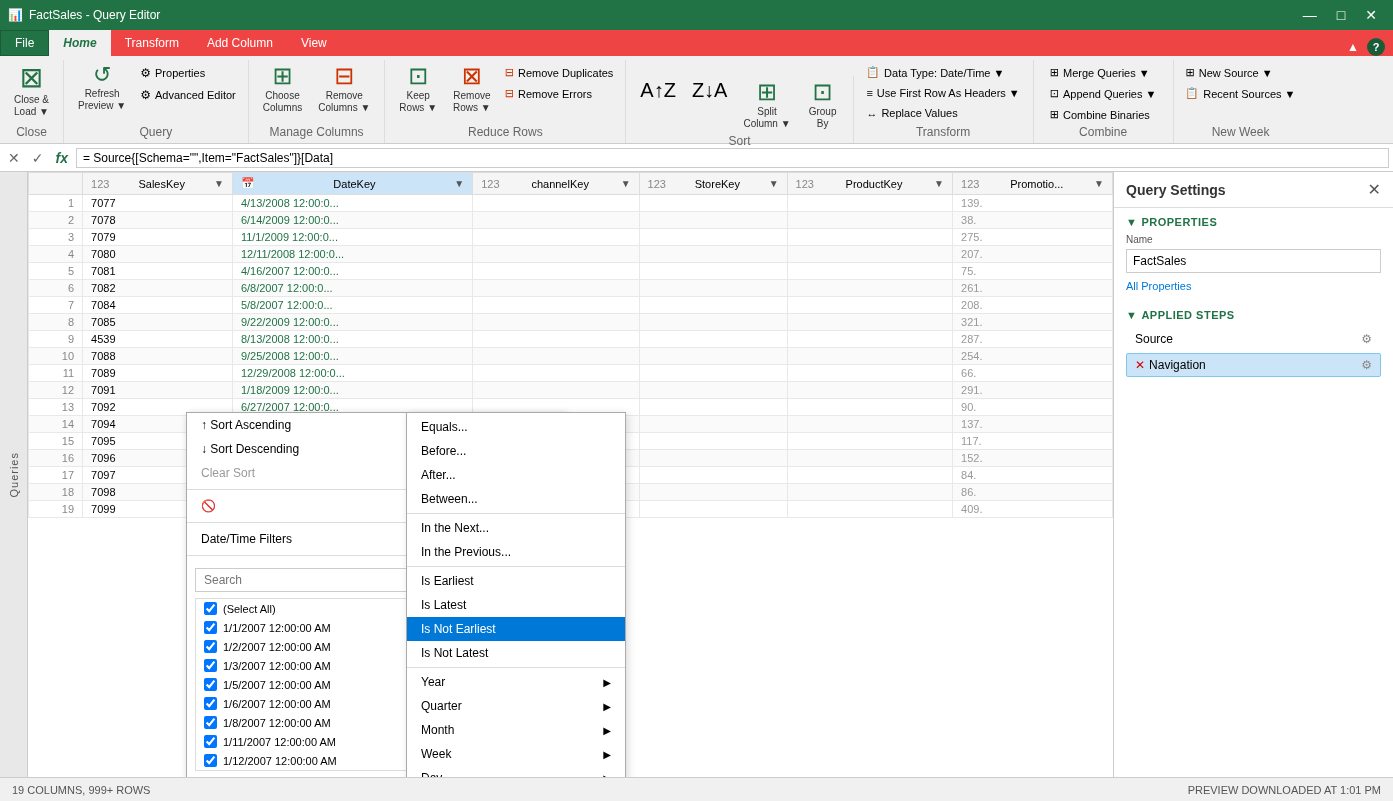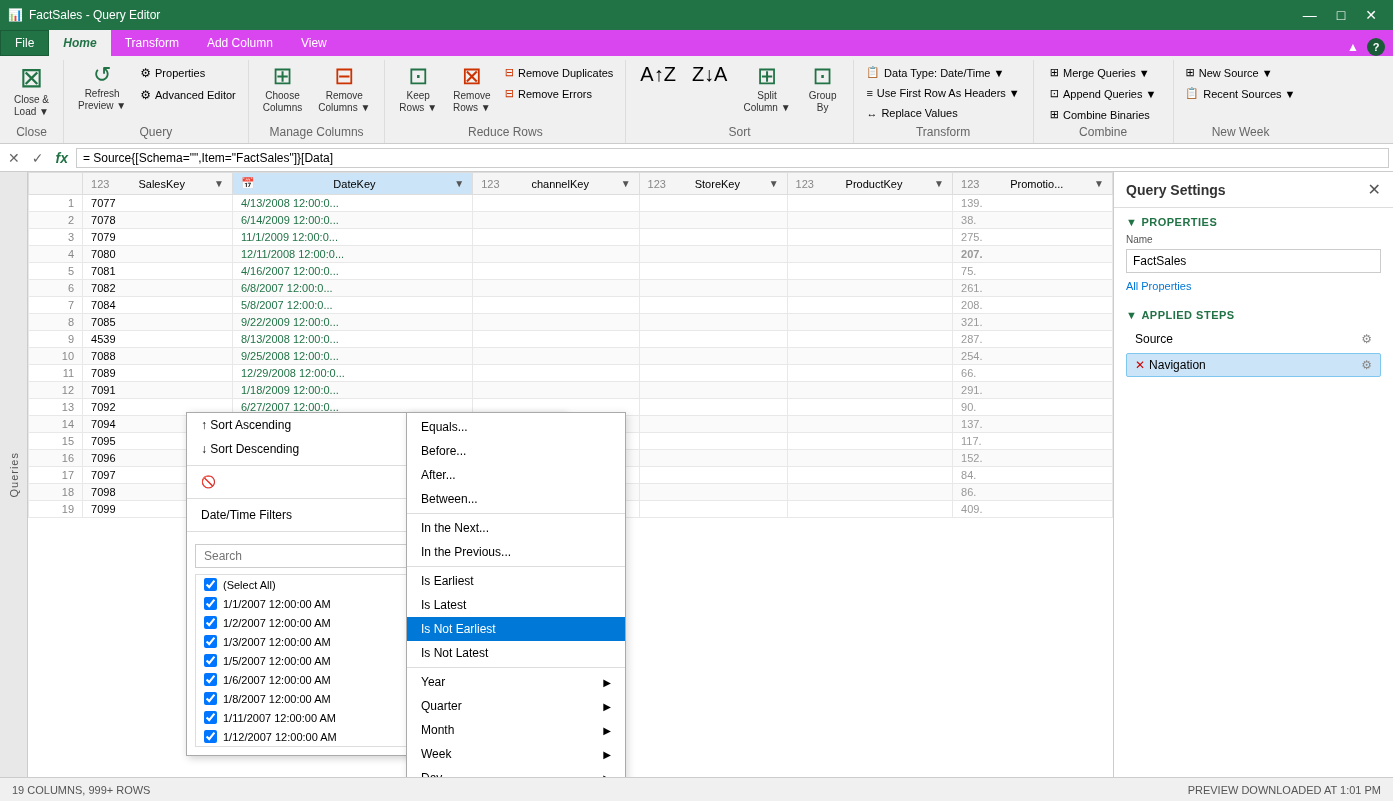--- a/index.html
+++ b/index.html
@@ -14,21 +14,21 @@
       align-items: center;
       padding: 0 8px;
       justify-content: space-between;
     }
     .title-bar-left { display: flex; align-items: center; gap: 6px; font-size: 12px; }
     .title-bar-controls { display: flex; gap: 4px; }
     .title-bar-btn { color: white; font-size: 14px; cursor: pointer; padding: 2px 8px; }
 
     
     .ribbon-tabs {
-      background: #d946ef;
+      background: #ef4444;
       display: flex;
       align-items: flex-end;
       padding-left: 0;
       height: 26px;
     }
     .ribbon-tab {
       padding: 4px 14px;
       color: white;
       font-size: 12px;
       cursor: pointer;
@@ -421,21 +421,21 @@
         </div>
         <div class="ribbon-btn-small">
           <span style="color:#cc3300;">⊟</span>
           <span>Remove Errors</span>
         </div>
       </div>
     </div>
     <div class="ribbon-group-label">Reduce Rows</div>
   </div>
 
-  <div class="ribbon-group" style="min-width:130px;">
+  <div class="ribbon-group" style="min-width:130px;margin-top:16px;">
     <div class="ribbon-btns">
       <div class="ribbon-btn" style="min-width:28px;">
         <div class="ribbon-btn-icon" style="font-size:20px;">A↑Z</div>
       </div>
       <div class="ribbon-btn" style="min-width:28px;">
         <div class="ribbon-btn-icon" style="font-size:20px;">Z↓A</div>
       </div>
       <div class="ribbon-btn">
         <div class="ribbon-btn-icon" style="color:#217346; font-size:24px;">⊞</div>
         <div class="ribbon-btn-label">Split<br>Column ▼</div>
@@ -590,21 +590,21 @@
             <td></td>
             <td style="color: rgb(153, 153, 153);">275.</td>
           </tr>
           <tr>
             <td class="row-num">4</td>
             <td>7080</td>
             <td class="date-cell">12/11/2008 12:00:0...</td>
             <td></td>
             <td></td>
             <td></td>
-            <td style="color: rgb(153, 153, 153); font-weight: bold;">207.</td>
+            <td style="color: rgb(153, 153, 153);">207.</td>
           </tr>
           <tr>
             <td class="row-num">5</td>
             <td>7081</td>
             <td class="date-cell">4/16/2007 12:00:0...</td>
             <td></td>
             <td></td>
             <td></td>
             <td style="color: rgb(153, 153, 153);">75.</td>
           </tr>
@@ -737,20 +737,23 @@
         </tbody>
     </table>
 
     <div class="filter-panel">
 
       <div class="filter-menu-item">
         <span>↑ Sort Ascending</span>
       </div>
       <div class="filter-menu-item">
         <span>↓ Sort Descending</span>
+      </div>
+      <div class="filter-menu-item dimmed">
+        <span>Clear Sort</span>
       </div>
       <div class="filter-separator"></div>
       <div class="filter-menu-item dimmed">
         <span style="color:#cc3300; margin-right:4px;">🚫</span>
         <span>Clear Filter</span>
       </div>
       <div class="filter-separator"></div>
       <div class="filter-menu-item">
         <span>Date/Time Filters</span>
         <span>▶</span>

